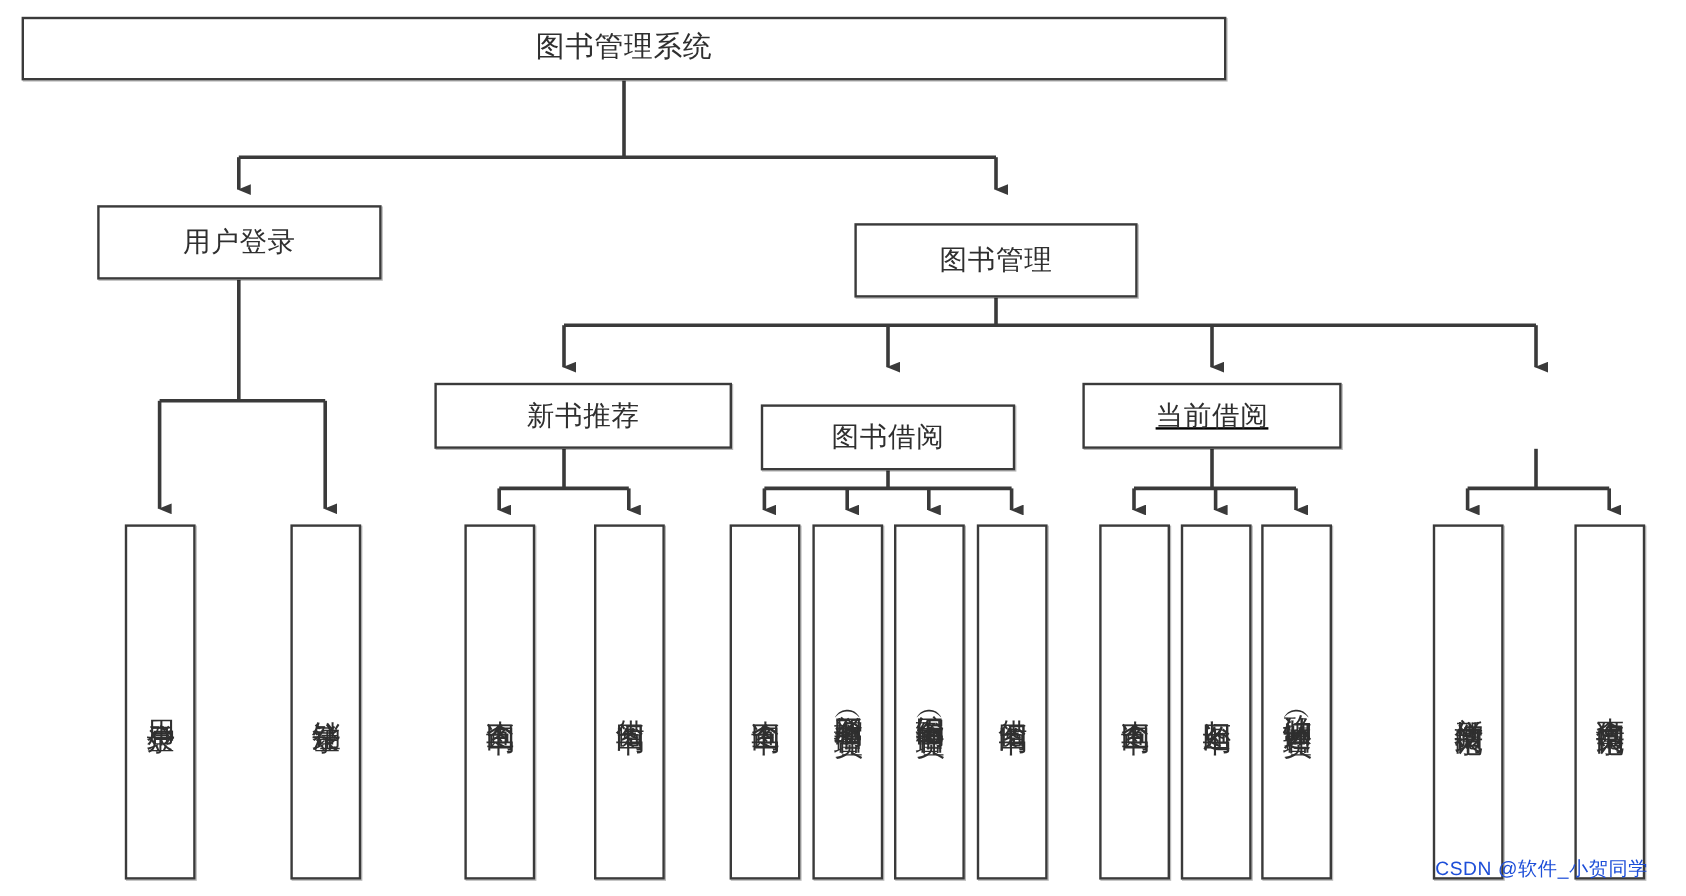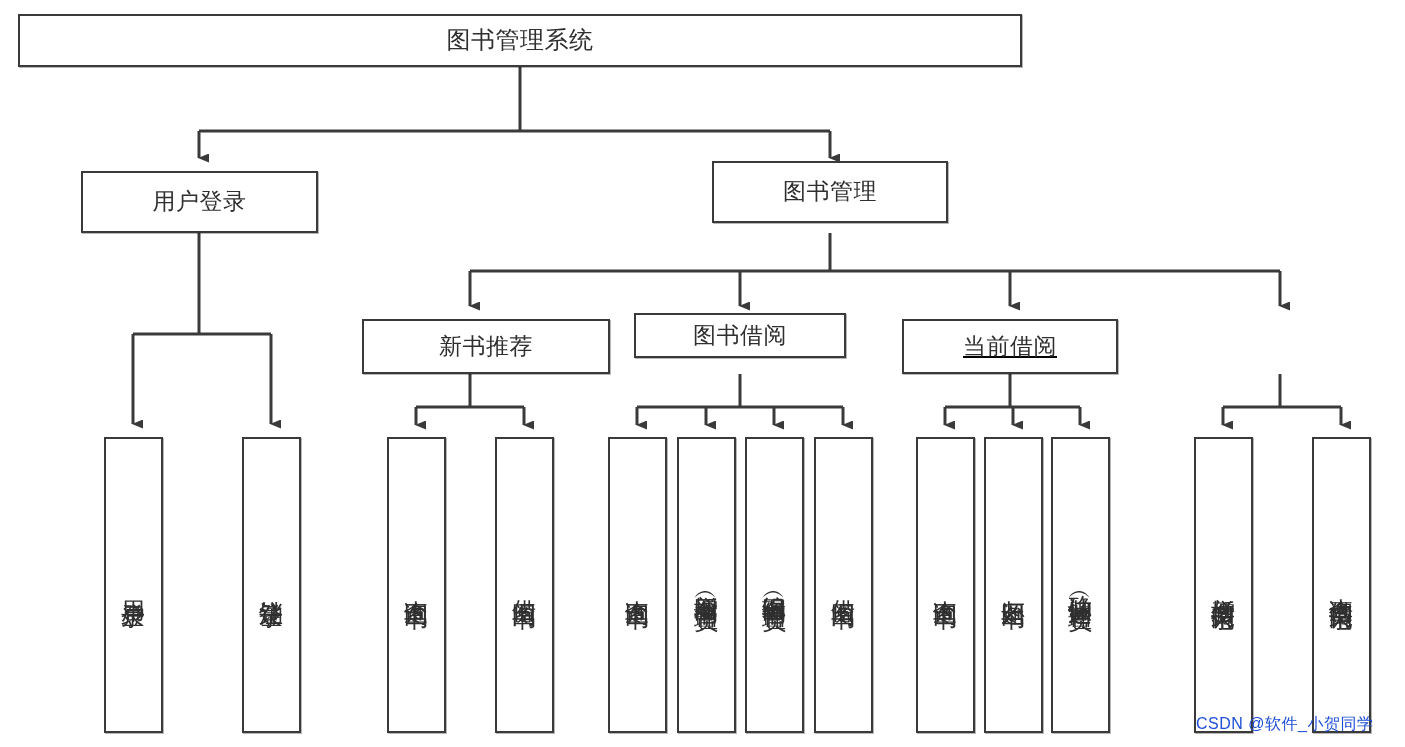--- a/index.html
+++ b/index.html
@@ -127,28 +127,28 @@
     </g>
   </svg>
 
   <div class="node horizontal root" style="left:18px; top:14px; width:1004px; height:53px;">
     <span class="label">图书管理系统</span>
   </div>
 
   <div class="node horizontal" style="left:81px; top:171px; width:237px; height:62px;">
     <span class="label">用户登录</span>
   </div>
-  <div class="node horizontal" style="left:712px; top:161px; width:236px; height:62px;">
+  <div class="node horizontal" style="left:712px; top:186px; width:236px; height:62px;">
     <span class="label">图书管理</span>
   </div>
 
   <div class="node horizontal" style="left:362px; top:319px; width:248px; height:55px;">
     <span class="label">新书推荐</span>
   </div>
-  <div class="node horizontal" style="left:634px; top:313px; width:212px; height:45px;">
+  <div class="node horizontal" style="left:634px; top:337px; width:212px; height:55px;">
     <span class="label">图书借阅</span>
   </div>
   <div class="node horizontal" style="left:902px; top:319px; width:216px; height:55px;text-decoration:underline;">
     <span class="label">当前借阅</span>
   </div>
 
   <div class="node vertical" style="left:104px; top:437px; width:59px; height:296px;">
     <span class="label">用户登录</span>
   </div>
   <div class="node vertical" style="left:242px; top:437px; width:59px; height:296px;">

